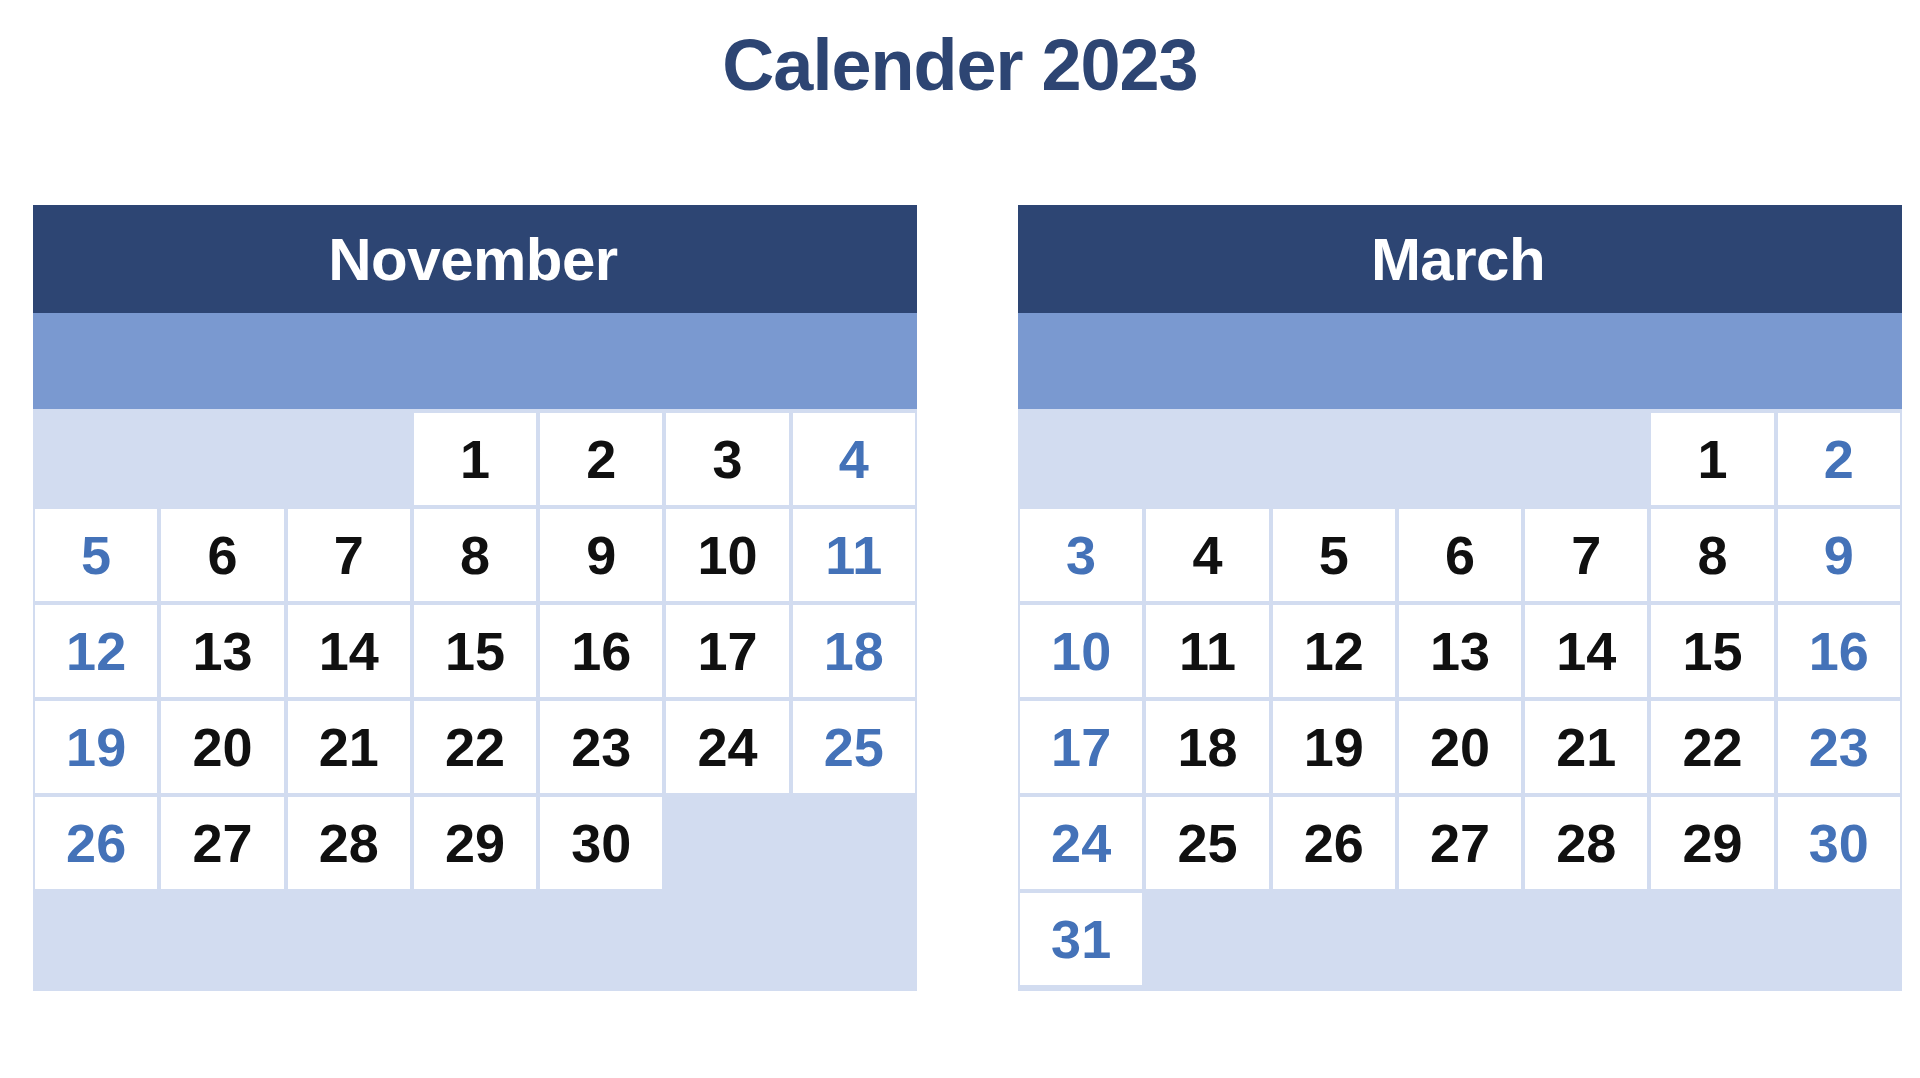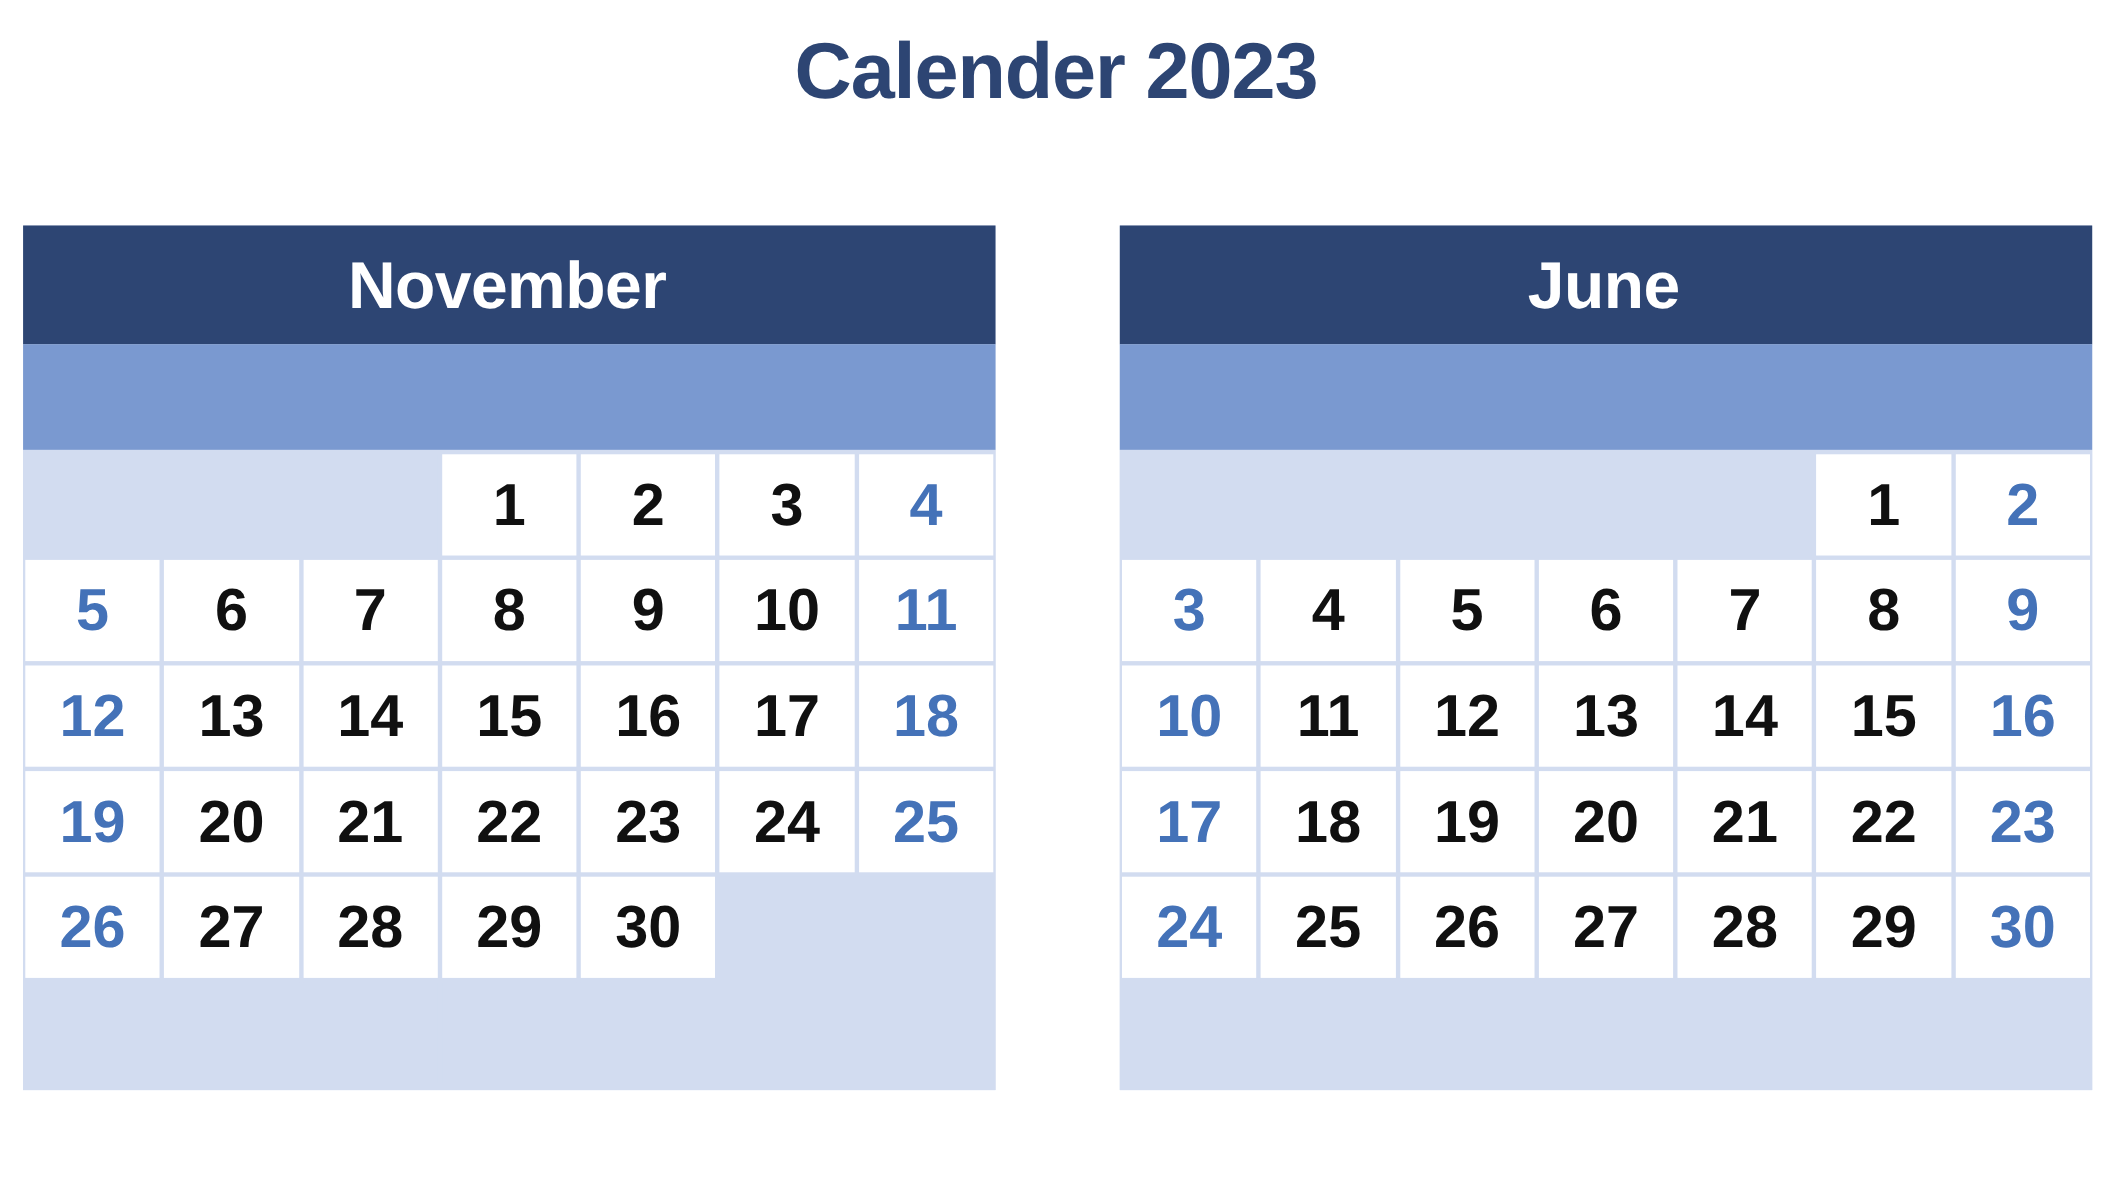--- a/index.html
+++ b/index.html
@@ -36,21 +36,21 @@
     white-space: nowrap;
   }
 
   
   .calendar-panel {
     position: absolute;
     top: 205px;
     width: 884px;
     background: #d2dcf0;
   }
-  #panel-november { left: 21px; }
+  #panel-november { left: 33px; }
   #panel-december { left: 1018px; }
 
   .month-header {
     height: 108px;
     background: #2d4573;
     color: #ffffff;
     font-size: 60px;
     font-weight: bold;
     display: flex;
     align-items: center;
@@ -162,21 +162,21 @@
         <div class="day-cell empty"></div>
         <div class="day-cell empty"></div>
         <div class="day-cell empty"></div>
         <div class="day-cell empty"></div>
         <div class="day-cell empty"></div>
         <div class="day-cell empty"></div>
       </div>
   </div>
 
   <div class="calendar-panel" id="panel-december">
-    <div class="month-header">June</div>
+    <div class="month-header">March</div>
     <div class="weekday-band">
         <div class="weekday-cell"></div>
         <div class="weekday-cell"></div>
         <div class="weekday-cell"></div>
         <div class="weekday-cell"></div>
         <div class="weekday-cell"></div>
         <div class="weekday-cell"></div>
         <div class="weekday-cell"></div>
       </div>
     <div class="days-grid">
@@ -208,20 +208,21 @@
         <div class="day-cell">21</div>
         <div class="day-cell">22</div>
         <div class="day-cell weekend">23</div>
         <div class="day-cell weekend">24</div>
         <div class="day-cell">25</div>
         <div class="day-cell">26</div>
         <div class="day-cell">27</div>
         <div class="day-cell">28</div>
         <div class="day-cell">29</div>
         <div class="day-cell weekend">30</div>
+        <div class="day-cell weekend">31</div>
         <div class="day-cell empty"></div>
         <div class="day-cell empty"></div>
         <div class="day-cell empty"></div>
         <div class="day-cell empty"></div>
         <div class="day-cell empty"></div>
         <div class="day-cell empty"></div>
       </div>
   </div>
 
 </div>

